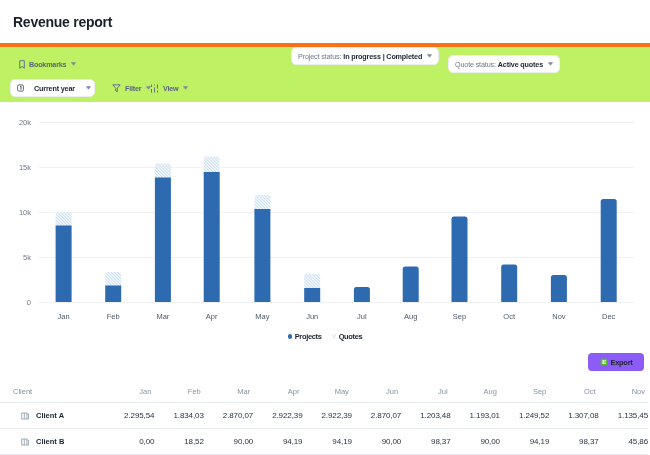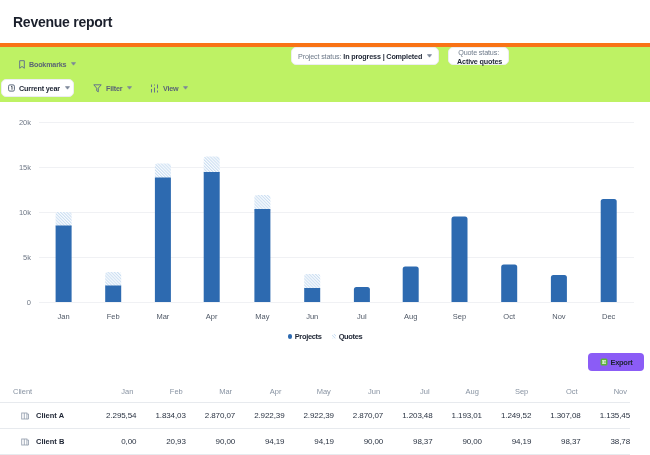--- a/index.html
+++ b/index.html
@@ -19,21 +19,21 @@
   .export { position:absolute; left:588px; top:353px; width:56px; height:18px; background:#8b5cf6; border-radius:4px; display:flex; align-items:center; justify-content:center; gap:3px; font-size:7.5px; font-weight:bold; color:#1d2433; letter-spacing:-0.3px; }
   .tbl { position:absolute; left:0; top:380px; width:650px; }
   .trow { display:flex; align-items:center; }
   .thead { height:23px; color:#8893a2; font-size:7.5px; border-bottom:1px solid #e7eaee; }
   .tdata { height:26px; font-size:8px; color:#2a3342; border-bottom:1px solid #e7eaee; }
   .cfirst { flex:1 1 auto; padding-left:13px; display:flex; align-items:center; }
   .cnum { flex:0 0 49.36px; text-align:right; }
   .thead .cnum { padding-right:3px; }
   .tdata .cnum { padding-right:0; letter-spacing:-0.1px; }
   .tdata .cfirst { padding-left:21px; }
-  .tbl-wrap { padding-right:20px; }
+  .tbl-wrap { padding-right:2px; }
   .cname { font-weight:bold; margin-left:7px; color:#1d2433; font-size:7.5px; }
 </style>
 </head>
 <body>
 <div class="title">Revenue report</div>
 
 <div class="band">
   <div class="ghost" style="left:14px; top:8px;">
     <svg class="icn" style="margin-left:5px" width="6" height="9" viewBox="0 0 6 9">
         <path d="M0.7 0.7 h4.6 v7.6 l-2.3-1.9 -2.3 1.9 z" fill="none" stroke="#64748b" stroke-width="1"></path>
@@ -41,36 +41,36 @@
     Bookmarks
     <svg class="chev" width="5" height="4" viewBox="0 0 5 4">
         <path d="M0.4 0.6 L2.5 3.2 L4.6 0.6 z" fill="#7c8799" stroke="#7c8799" stroke-width="0.6" stroke-linejoin="round"></path>
       </svg>
   </div>
   <div class="btn" style="left:291px; top:0;text-align:center;">Project status:<b>In progress | Completed</b>
     <svg class="chev" width="5" height="4" viewBox="0 0 5 4">
         <path d="M0.4 0.6 L2.5 3.2 L4.6 0.6 z" fill="#7c8799" stroke="#7c8799" stroke-width="0.6" stroke-linejoin="round"></path>
       </svg>
   </div>
-  <div class="btn" style="left:448px; top:0;flex-direction:column;">Quote status:<b>Active quotes</b>
-    <svg class="chev" width="5" height="4" viewBox="0 0 5 4">
-        <path d="M0.4 0.6 L2.5 3.2 L4.6 0.6 z" fill="#7c8799" stroke="#7c8799" stroke-width="0.6" stroke-linejoin="round"></path>
-      </svg>
-  </div>
-  <div class="btn" style="left:1px; top:32px; padding:0 3px 0 6px;">
+  <div class="btn" style="left:448px; top:8px;">Quote status:<b>Active quotes</b>
+    <svg class="chev" width="5" height="4" viewBox="0 0 5 4">
+        <path d="M0.4 0.6 L2.5 3.2 L4.6 0.6 z" fill="#7c8799" stroke="#7c8799" stroke-width="0.6" stroke-linejoin="round"></path>
+      </svg>
+  </div>
+  <div class="btn" style="left:10px; top:32px; padding:0 3px 0 6px;gap:6px;">
       <svg class="icn" width="7" height="8" viewBox="0 0 7 8">
         <rect x="0.6" y="0.9" width="5.8" height="6.2" rx="1.3" fill="none" stroke="#5e6b7d" stroke-width="1"></rect>
         <path d="M3.1 2.7 l0.9-0.5 v3.5" fill="none" stroke="#39414e" stroke-width="0.9"></path>
       </svg>
       <b style="margin-left:0">Current year</b>
     <svg class="chev" width="5" height="4" viewBox="0 0 5 4">
         <path d="M0.4 0.6 L2.5 3.2 L4.6 0.6 z" fill="#7c8799" stroke="#7c8799" stroke-width="0.6" stroke-linejoin="round"></path>
       </svg>
   </div>
-  <div class="ghost" style="left:93px; top:32px;">
+  <div class="ghost" style="left:112px; top:32px;">
     <svg class="icn" width="9" height="9" viewBox="0 0 9 9">
         <path d="M0.8 0.8 h7.4 l-2.9 3.4 v3.6 l-1.6-1 v-2.6 z" fill="none" stroke="#64748b"></path>
       </svg>
     Filter
     <svg class="chev" width="5" height="4" viewBox="0 0 5 4">
         <path d="M0.4 0.6 L2.5 3.2 L4.6 0.6 z" fill="#7c8799" stroke="#7c8799" stroke-width="0.6" stroke-linejoin="round"></path>
       </svg>
   </div>
   <div class="ghost" style="left:150px; top:32px;">
     <svg class="icn" width="9" height="9" viewBox="0 0 9 9">
@@ -201,25 +201,25 @@
       <div class="cfirst">
         <svg width="8" height="8" viewBox="0 0 8 8">
             <g fill="none" stroke="#9aa4b2" stroke-width="0.9">
               <rect x="0.7" y="1" width="5.2" height="6"></rect>
               <path d="M3.3 1 v6 M5.9 2 h1.6 v5 h-1.6"></path>
             </g>
           </svg>
         <span class="cname">Client B</span>
       </div>
       <div class="cnum">0,00</div>
-        <div class="cnum">20,93</div>
+        <div class="cnum">18,52</div>
         <div class="cnum">90,00</div>
         <div class="cnum">94,19</div>
         <div class="cnum">94,19</div>
         <div class="cnum">90,00</div>
         <div class="cnum">98,37</div>
         <div class="cnum">90,00</div>
         <div class="cnum">94,19</div>
         <div class="cnum">98,37</div>
-        <div class="cnum">38,78</div>
+        <div class="cnum">45,86</div>
     </div>
   </div>
 </div>
 
 </body></html>

